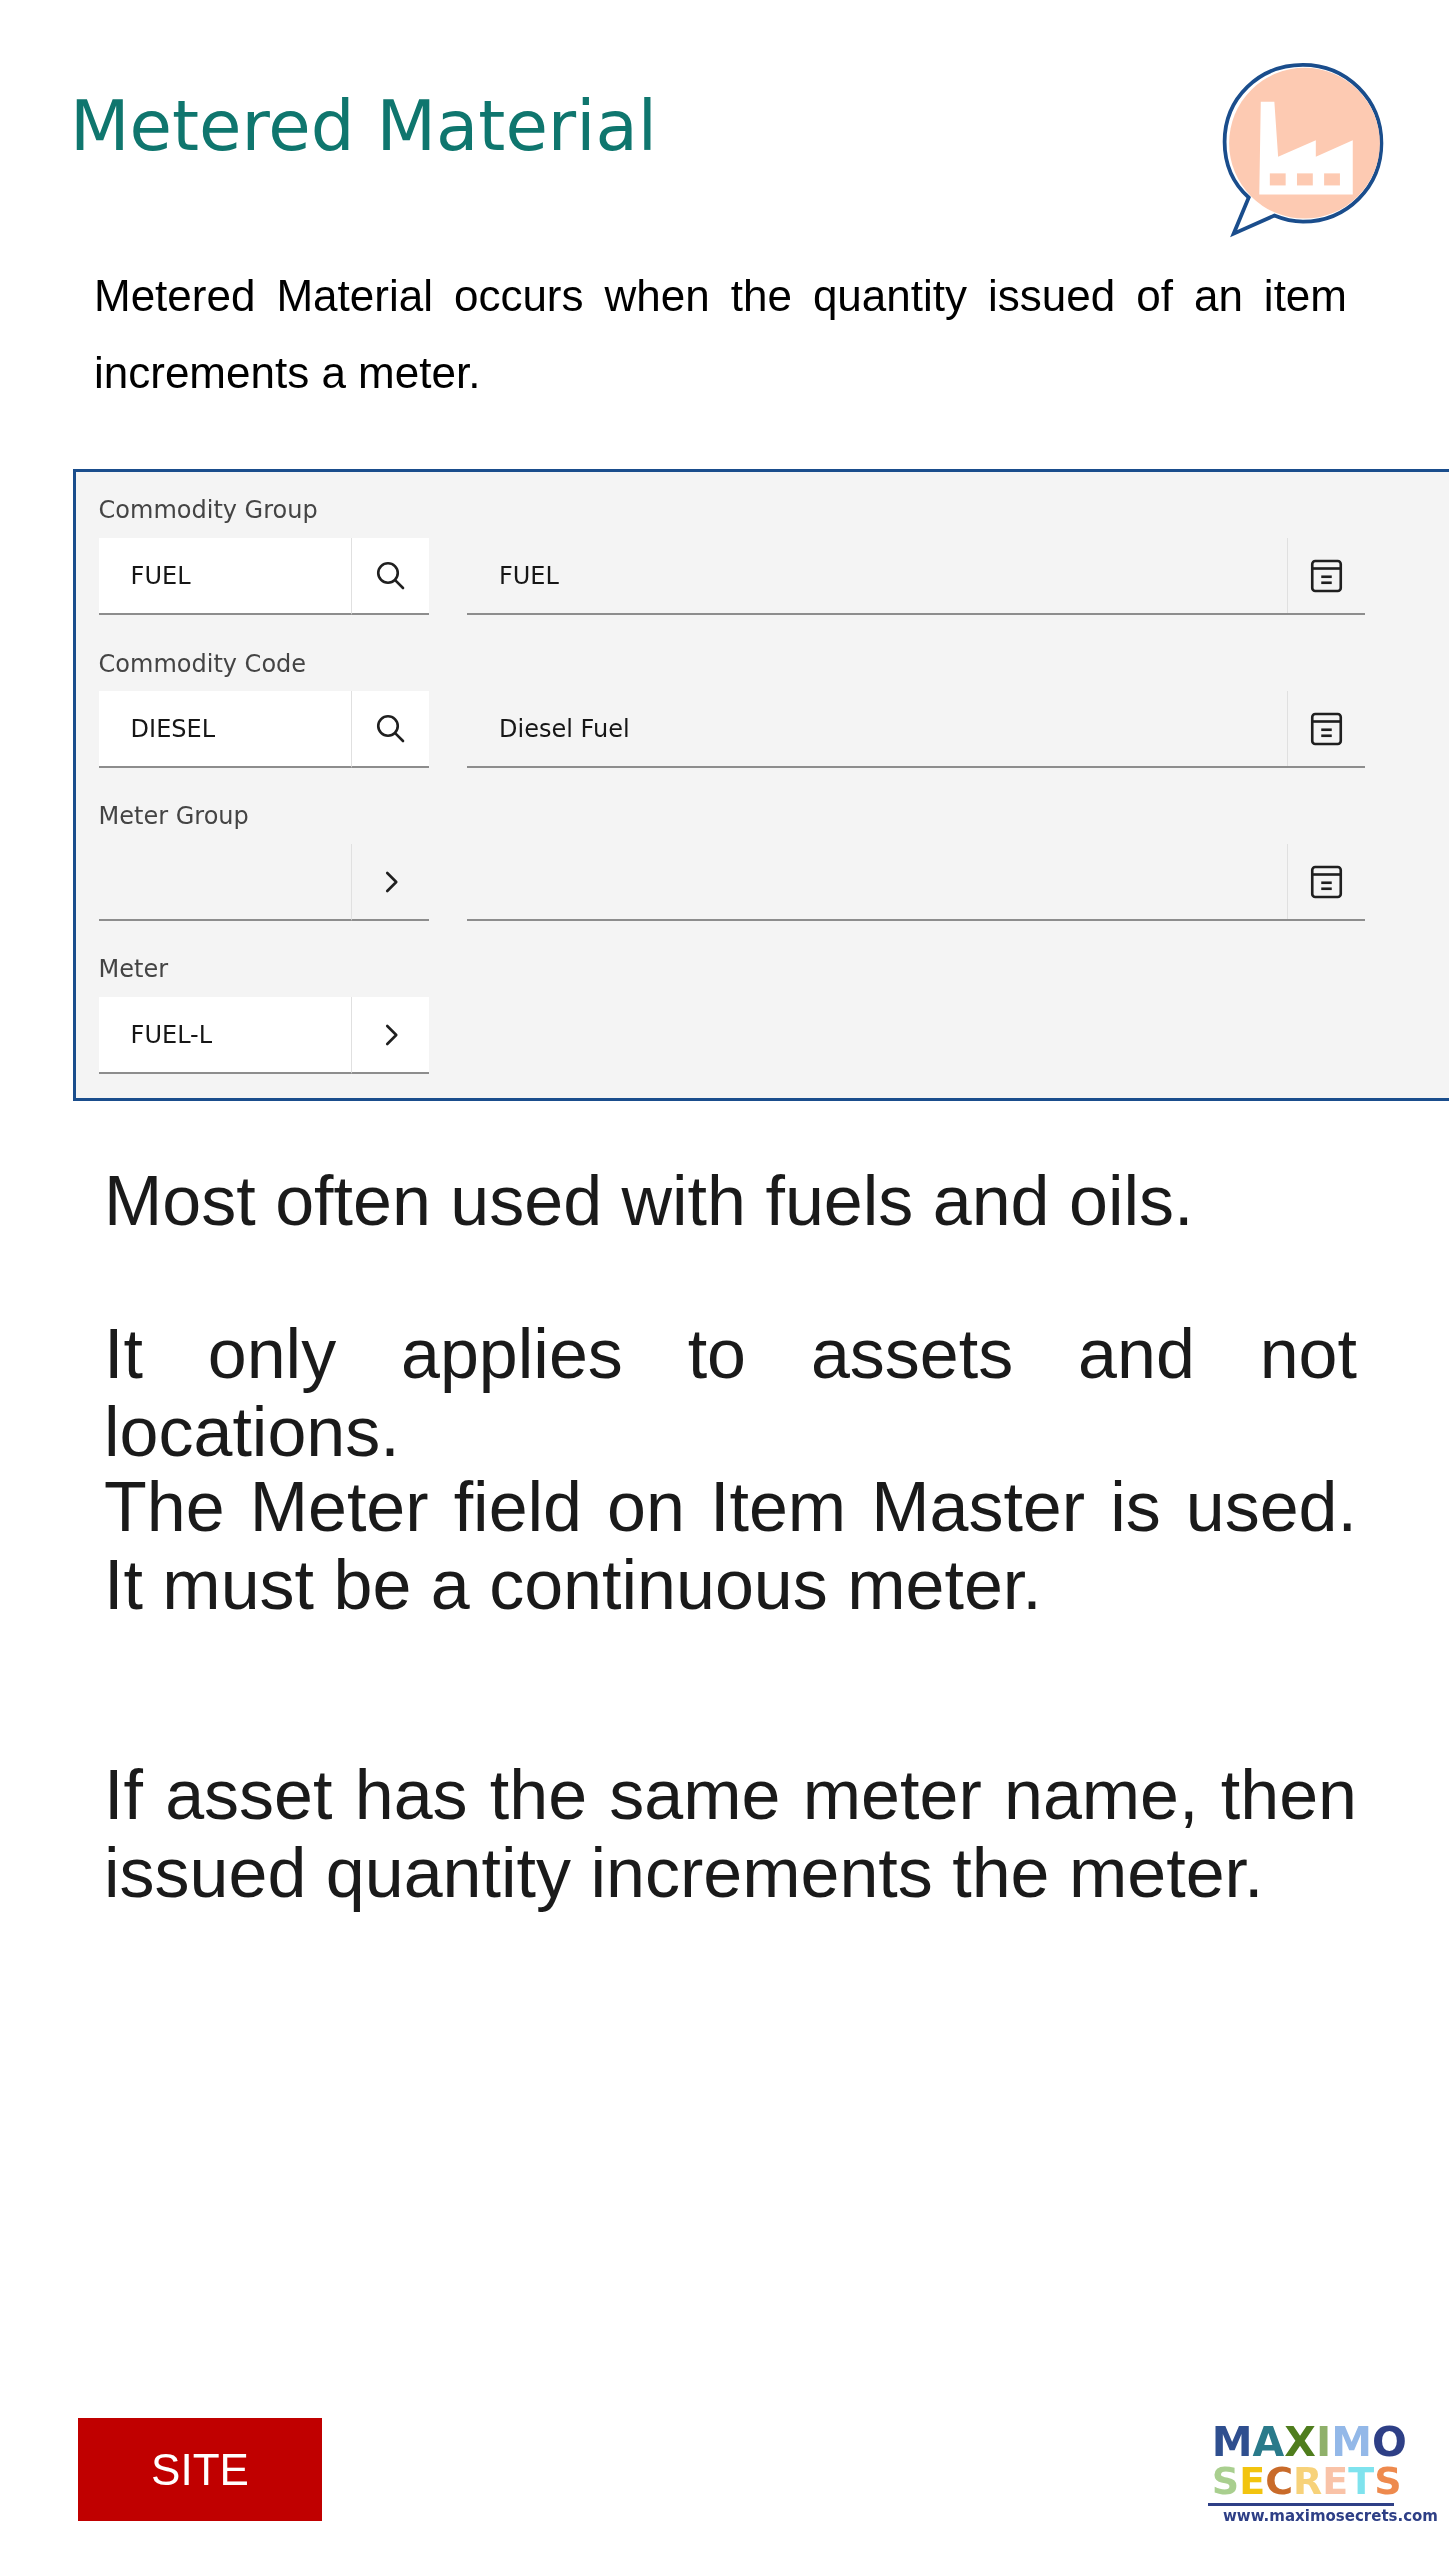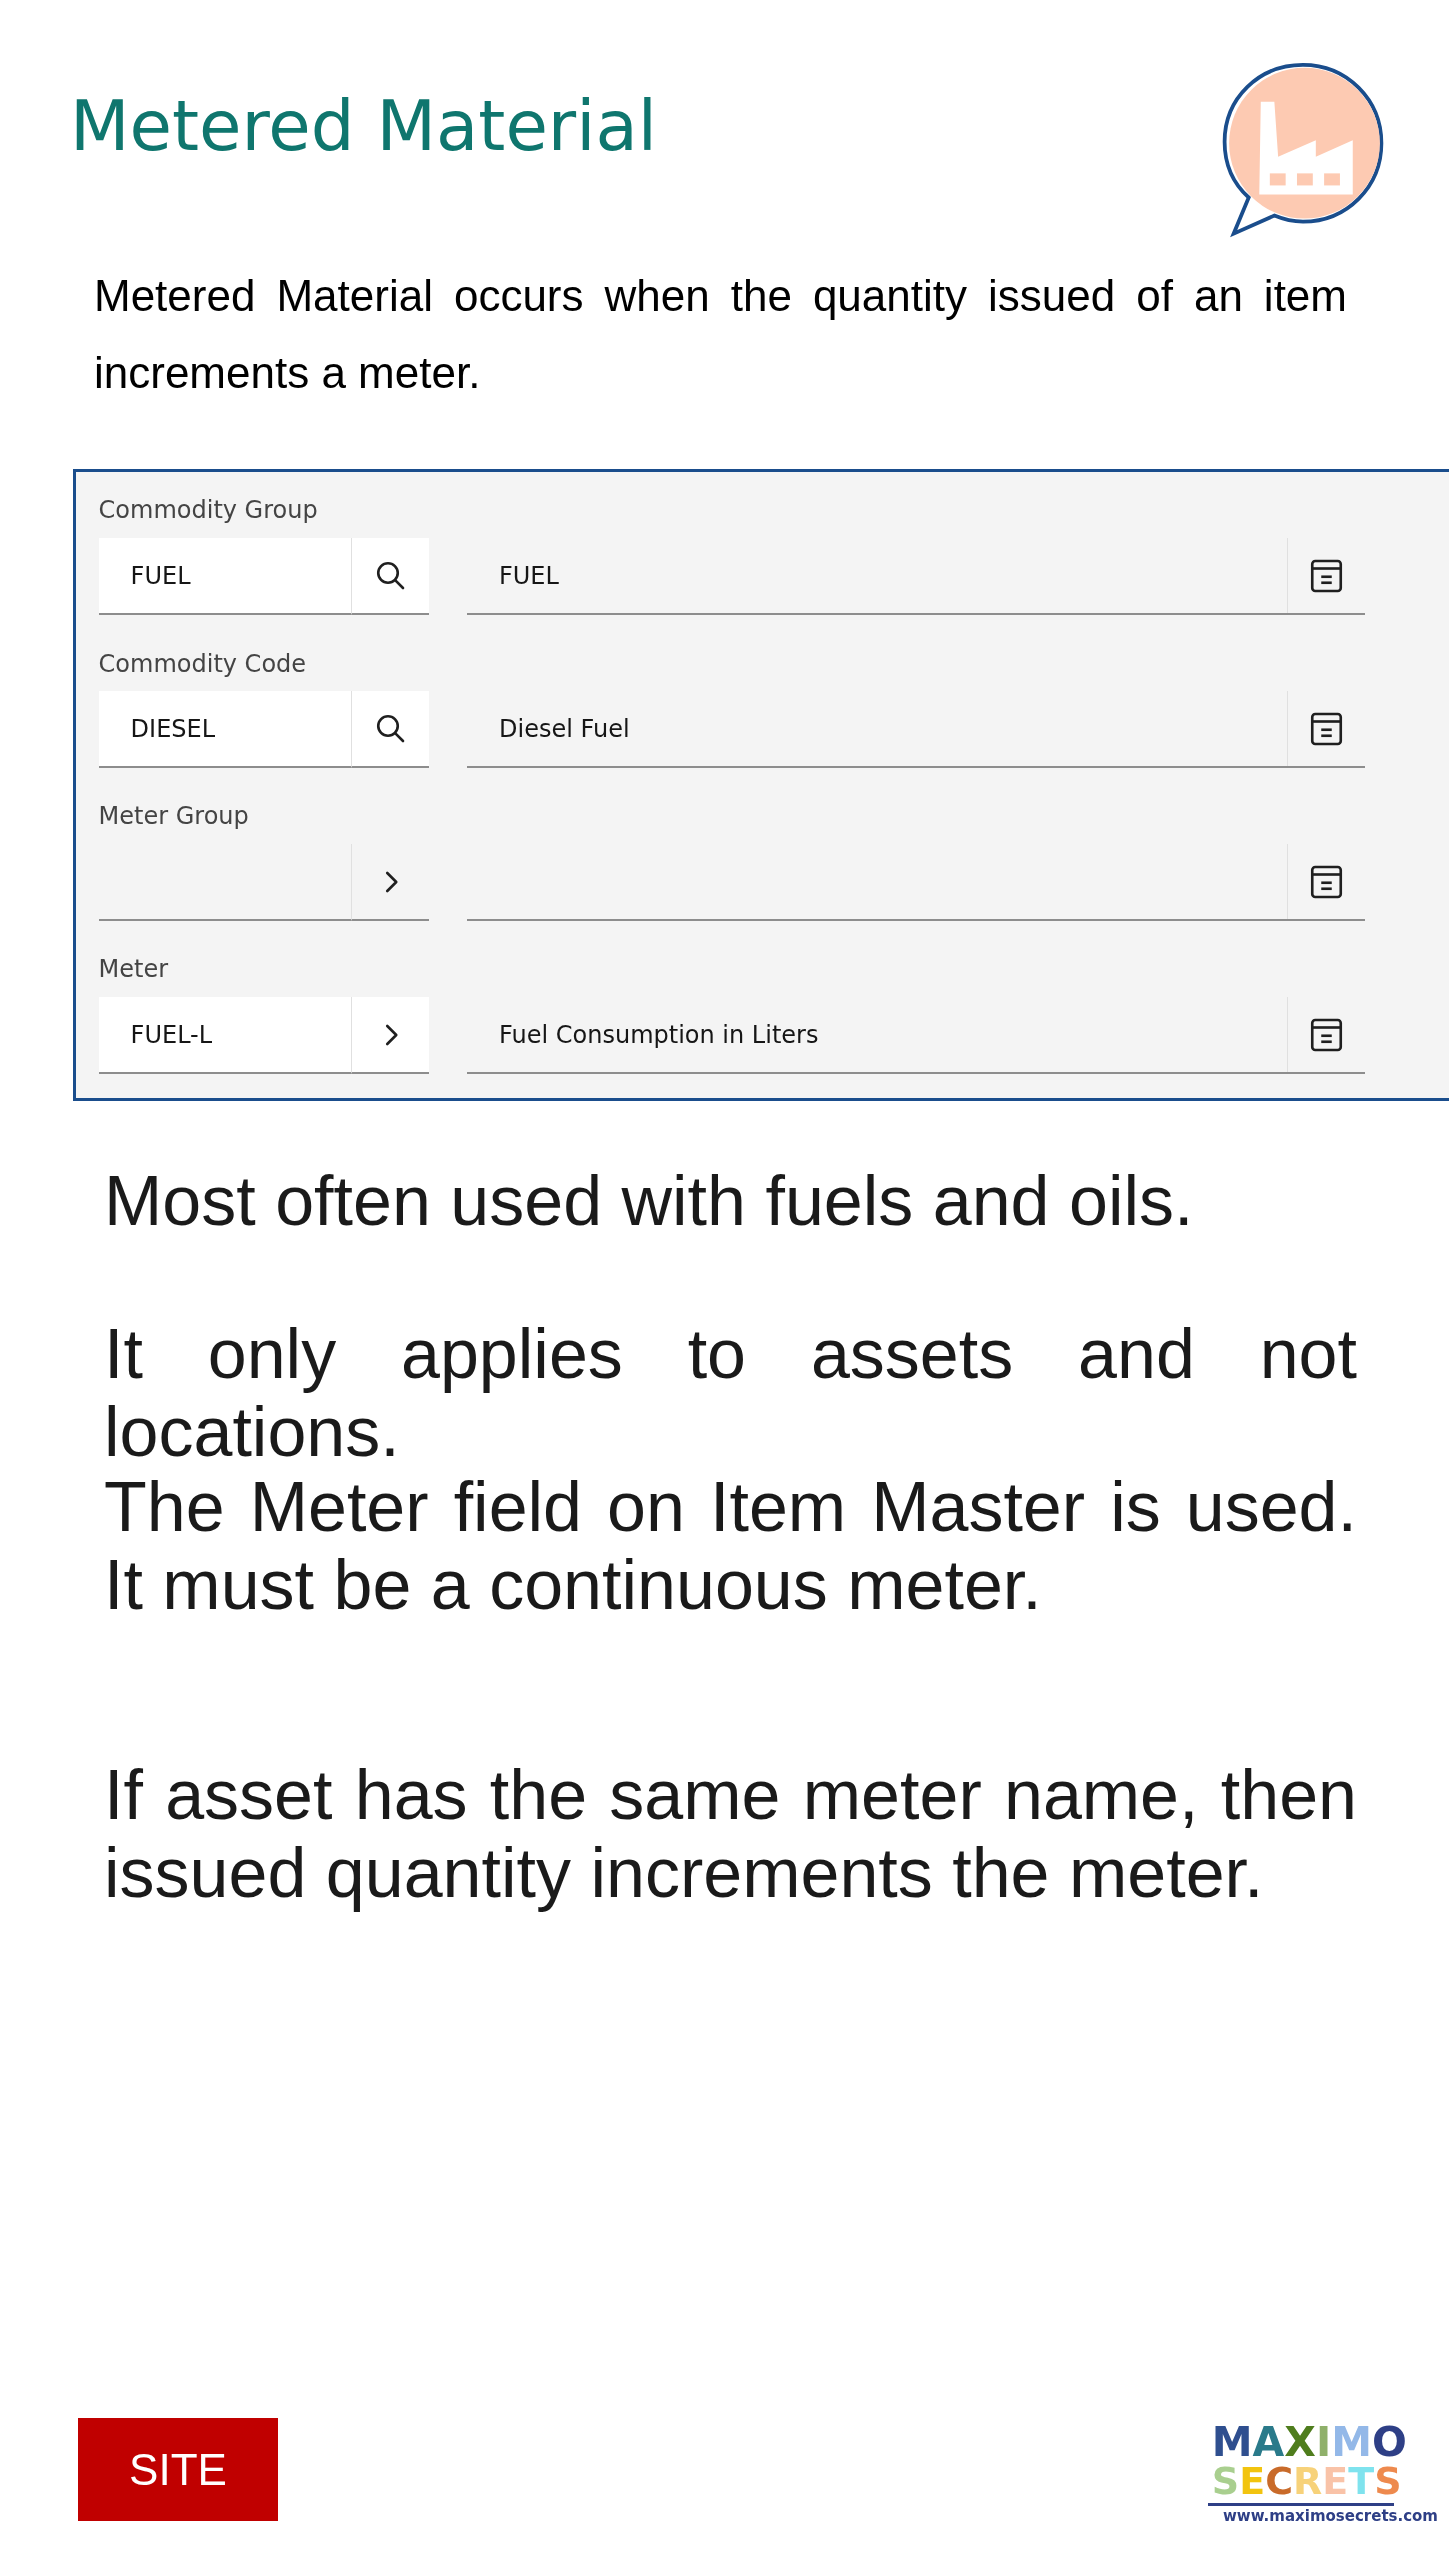--- a/index.html
+++ b/index.html
@@ -58,21 +58,21 @@
     display: flex; align-items: center; justify-content: center;
   }
 
   .para {
     position: absolute; left: 104px; width: 1253px;
     font-size: 70px; line-height: 78px; color: #1a1a1a;
     text-align: justify; text-align-last: left;
   }
 
   .site-btn {
-    position: absolute; left: 78px; top: 2418px; width: 200px; height: 103px;
+    position: absolute; left: 78px; top: 2418px; width: 244px; height: 103px;
     background: #c00000; color: #ffffff; border: none;
     font-family: "Liberation Sans", sans-serif; font-size: 44px;
     display: flex; align-items: center; justify-content: center; cursor: pointer;
   }
 
   .logo { position: absolute; left: 1208px; top: 2415px; width: 196px; height: 106px; }
   .logo-row {
     position: absolute; left: 3.8px; display: flex;
     font-family: "DejaVu Sans", sans-serif; font-weight: bold;
     font-size: 41px; line-height: 42px; letter-spacing: 0px;
@@ -171,31 +171,20 @@
 
   <div class="row-label" style="top:482px">Meter</div>
   <div class="code-field" style="top:525px">
     <span class="code-value">FUEL-L</span>
   </div>
   <div class="code-btn" style="top:525px">
     <svg width="30" height="30" viewBox="0 0 40 40">
       <polyline points="15,8 27,20 15,32" fill="none" stroke="#1f1f1f" stroke-width="3.5" stroke-linecap="round" stroke-linejoin="round"></polyline>
     </svg>
   </div>
-  <div class="desc-field" style="top:525px">
-    <span class="desc-value">Fuel Consumption in Liters</span>
-    <div class="desc-btn">
-      <svg width="33" height="36" viewBox="0 0 44 48">
-        <rect x="3" y="4" width="38" height="40" rx="4" fill="none" stroke="#1f1f1f" stroke-width="3.5"></rect>
-        <line x1="3" y1="14" x2="41" y2="14" stroke="#1f1f1f" stroke-width="3.5"></line>
-        <line x1="15" y1="25" x2="29" y2="25" stroke="#1f1f1f" stroke-width="3.5"></line>
-        <line x1="15" y1="33" x2="29" y2="33" stroke="#1f1f1f" stroke-width="3.5"></line>
-      </svg>
-    </div>
-  </div>
 </section>
 
 <p class="para" style="top:1162px">Most often used with fuels and oils.</p>
 <p class="para" style="top:1315px">It only applies to assets and not locations.</p>
 <p class="para" style="top:1468px">The Meter field on Item Master is used. It must be a continuous meter.</p>
 <p class="para" style="top:1756px">If asset has the same meter name, then issued quantity increments the meter.</p>
 
 <button class="site-btn">SITE</button>
 
 <div class="logo">

